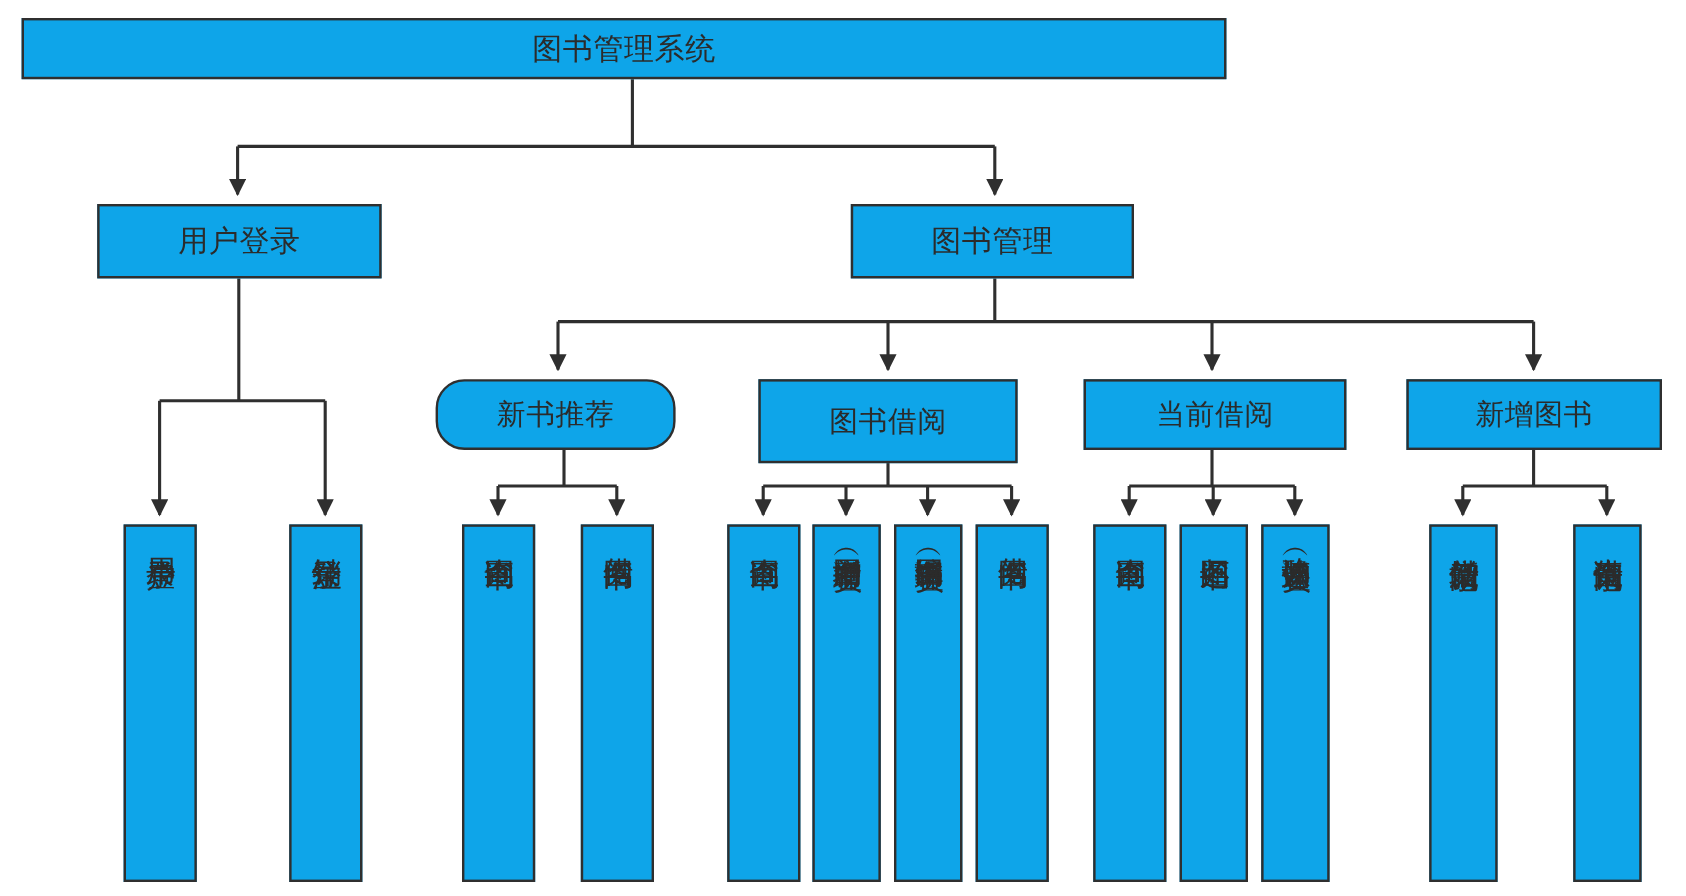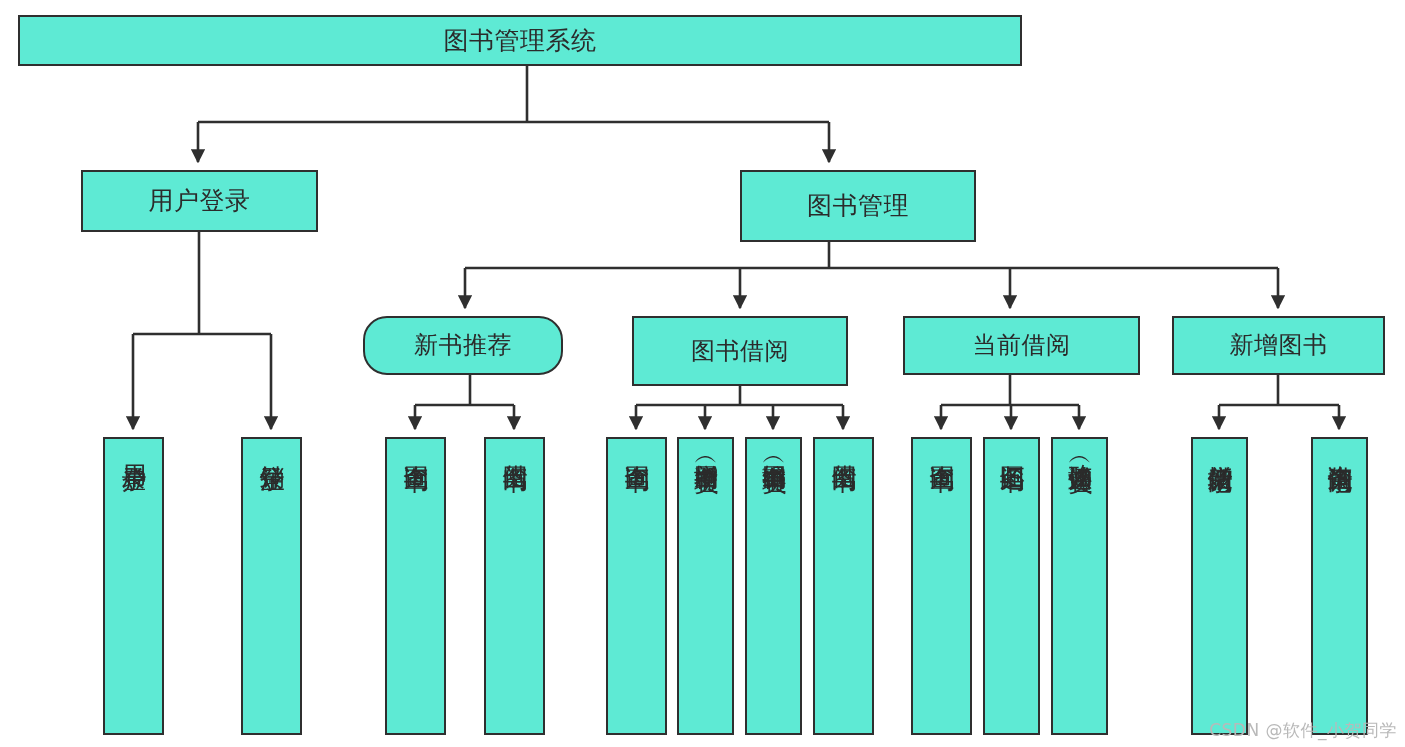--- a/index.html
+++ b/index.html
@@ -23,21 +23,21 @@
     position: absolute;
     left: 0;
     top: 0;
     width: 1405px;
     height: 747px;
     pointer-events: none;
   }
   .node {
     position: absolute;
     box-sizing: border-box;
-    background: #5eead4;
+    background: #0ea5e9;
     border: 2px solid #2f2f2f;
     display: flex;
     align-items: center;
     justify-content: center;
     z-index: 3;
   }
   .node .label {
     display: block;
     text-align: center;
     color: #2b2b2b;
@@ -133,31 +133,31 @@
     </g>
   </svg>
 
   <div class="node root" style="left:18px; top:15px; width:1004px; height:51px;">
     <span class="label">图书管理系统</span>
   </div>
 
   <div class="node lvl2" style="left:81px; top:170px; width:237px; height:62px;">
     <span class="label">用户登录</span>
   </div>
-  <div class="node lvl2" style="left:740px; top:170px; width:236px; height:72px;align-items:center;">
+  <div class="node lvl2" style="left:709px; top:170px; width:236px; height:62px;align-items:center;">
     <span class="label">图书管理</span>
   </div>
 
   <div class="node lvl3" style="left:363px; top:316px; width:200px; height:59px;border-radius:24px;">
     <span class="label">新书推荐</span>
   </div>
   <div class="node lvl3" style="left:632px; top:316px; width:216px; height:70px;">
     <span class="label">图书借阅</span>
   </div>
-  <div class="node lvl3" style="left:903px; top:316px; width:237px; height:59px;">
+  <div class="node lvl3" style="left:903px; top:316px; width:219px; height:59px;">
     <span class="label">当前借阅</span>
   </div>
   <div class="node lvl3" style="left:1172px; top:316px; width:213px; height:59px;">
     <span class="label">新增图书</span>
   </div>
 
   <div class="node leaf" style="left:103px; top:437px; width:61px; height:298px;">
     <span class="label">用户登录</span>
   </div>
   <div class="node leaf" style="left:241px; top:437px; width:61px; height:298px;">
@@ -190,15 +190,14 @@
   <div class="node leaf tall" style="left:1051px; top:437px; width:57px; height:298px;">
     <span class="label">确认归还（管理员）</span>
   </div>
   <div class="node leaf" style="left:1191px; top:437px; width:57px; height:298px;">
     <span class="label">新增借阅记录</span>
   </div>
   <div class="node leaf" style="left:1311px; top:437px; width:57px; height:298px;">
     <span class="label">查询借阅记录</span>
   </div>
 
-  <div id="watermark">CSDN @软件_小贺同学</div>
 
 </div>
 
 </body></html>

